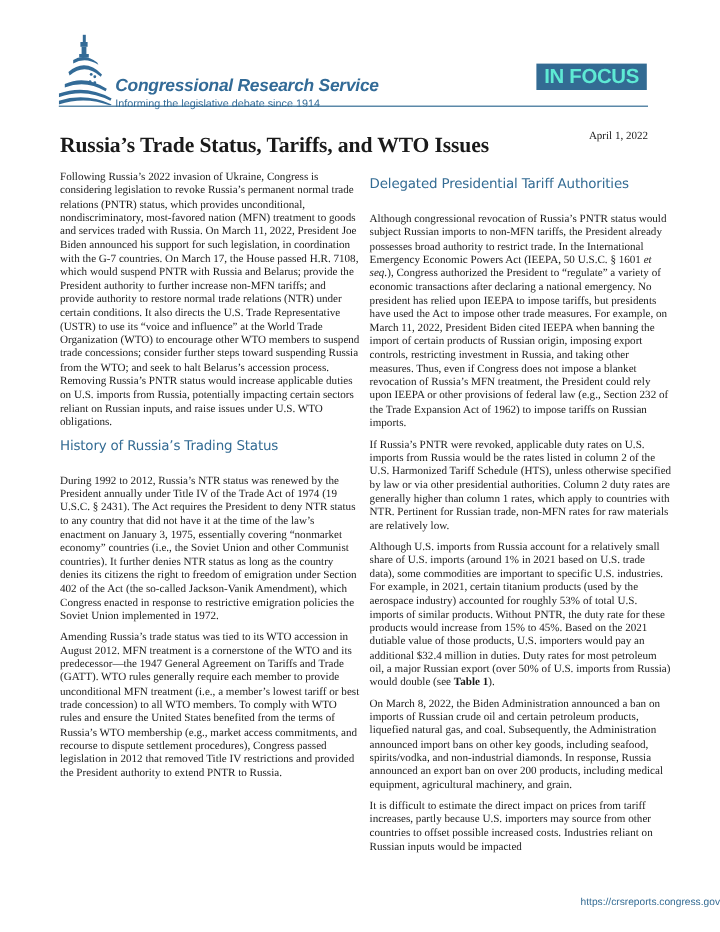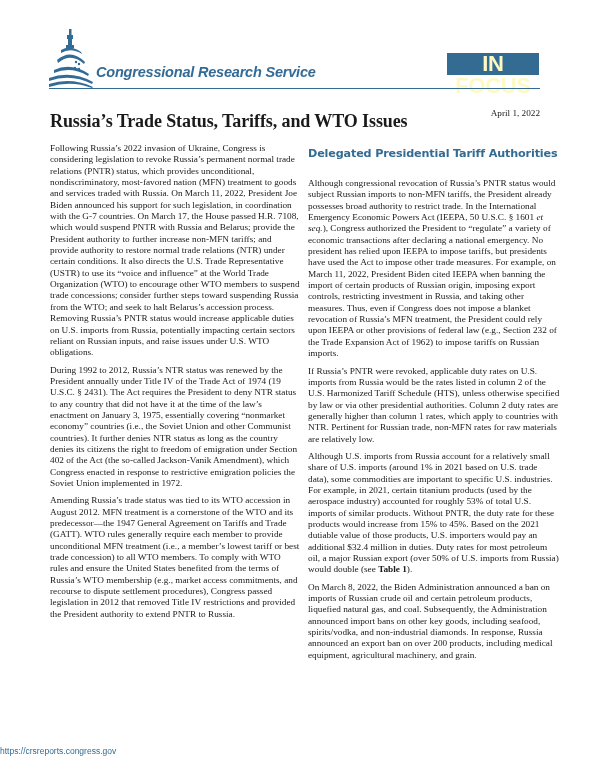--- a/index.html
+++ b/index.html
@@ -2,32 +2,32 @@
 <html><head>
 <meta charset="utf-8">
 <style>
   html, body { margin: 0; padding: 0; background: #ffffff; }
   body { width: 600px; height: 777px; position: relative; overflow: hidden; font-family: "Liberation Serif", serif; color: #1a1a1a; }
   .header { position: absolute; left: 49px; top: 26px; width: 425px; height: 62px; }
   .logo { position: absolute; left: 0; top: 0; width: 46px; height: 62px; }
   .brand { position: absolute; left: 47px; top: 39px; }
   .brand-name { font-family: "Liberation Sans", sans-serif; font-weight: bold; font-style: italic; color: #336b97; font-size: 14.5px; letter-spacing: -0.2px; line-height: 15px; white-space: nowrap; }
   .brand-tag { font-family: "Liberation Sans", sans-serif; color: #336b97; font-size: 9px; line-height: 11px; white-space: nowrap; margin-top: 1px; }
-  .infocus { position: absolute; left: 447px; top: 53px; width: 92px; height: 22px; background: #336b93; color: #fef9c3; font-family: "Liberation Sans", sans-serif; font-weight: bold; font-size: 22px; line-height: 22px; text-align: center; letter-spacing: -0.3px; }
+  .infocus { position: absolute; left: 447px; top: 53px; width: 92px; height: 22px; background: #336b93; color: #5eead4; font-family: "Liberation Sans", sans-serif; font-weight: bold; font-size: 17px; line-height: 22px; text-align: center; letter-spacing: -0.3px; }
   .rule { position: absolute; left: 49px; top: 88px; width: 491px; height: 1px; background: #336b93; }
   .date { position: absolute; right: 60px; top: 108px; font-size: 9.2px; }
   .title { position: absolute; left: 50px; top: 111px; font-size: 18px; font-weight: bold; margin: 0; letter-spacing: -0.1px; white-space: nowrap; }
   .col { position: absolute; top: 143px; width: 250px; font-size: 9.25px; line-height: 11.35px; }
   .col-left { left: 50px; }
   .col-right { left: 308px; top: 147px; width: 252px; }
   .col p { margin: 0 0 6px 0; }
-  .col h2 { font-family: "DejaVu Sans", sans-serif; font-weight: bold; color: #336b93; font-size: 11.2px; line-height: 13px; margin: 6px 0 0 0; letter-spacing: -0.15px; white-space: nowrap; }
+  .col h2 { font-family: "DejaVu Sans", sans-serif; font-weight: normal; color: #336b93; font-size: 11.2px; line-height: 13px; margin: 6px 0 0 0; letter-spacing: -0.15px; white-space: nowrap; }
   .col h2.first { margin-top: 0; }
   .col h2 + p { margin-top: 18px; }
-  .footer-url { position: absolute; left: 0; width: 600px; top: 746px; text-align: left; font-family: "Liberation Sans", sans-serif; font-size: 8.5px; color: #336b93; }
+  .footer-url { position: absolute; left: 0; width: 600px; top: 746px; text-align: right; font-family: "Liberation Sans", sans-serif; font-size: 8.5px; color: #336b93; }
 </style>
 </head>
 <body>
 
 <div class="header">
   <svg class="logo" viewBox="0 0 46 62">
     <g fill="#336b97">
       <rect x="20" y="3" width="2.5" height="6"></rect>
       <rect x="18" y="9" width="6" height="4"></rect>
       <rect x="19" y="13" width="4" height="6"></rect>
@@ -38,36 +38,39 @@
       <path d="M0 52 Q22 44 44 56 L43 58 Q22 47 0 55 Z"></path>
       <path d="M0 58 Q22 51 44 61 L43 62 Q22 54 0 61 Z"></path>
       <circle cx="27" cy="36" r="1.2"></circle>
       <circle cx="30" cy="38" r="1.2"></circle>
       <circle cx="26" cy="42" r="1.2"></circle>
       <circle cx="30" cy="43" r="1.2"></circle>
     </g>
   </svg>
   <div class="brand">
     <div class="brand-name">Congressional Research Service</div>
+    <div class="brand-tag">Informing the legislative debate since 1914</div>
   </div>
 </div>
 
 <div class="infocus">IN FOCUS</div>
 <div class="rule"></div>
 
 <div class="date">April 1, 2022</div>
 <h1 class="title">Russia’s Trade Status, Tariffs, and WTO Issues</h1>
 
 <div class="col col-left">
   <p>Following Russia’s 2022 invasion of Ukraine, Congress is considering legislation to revoke Russia’s permanent normal trade relations (PNTR) status, which provides unconditional, nondiscriminatory, most-favored nation (MFN) treatment to goods and services traded with Russia. On March 11, 2022, President Joe Biden announced his support for such legislation, in coordination with the G-7 countries. On March 17, the House passed H.R. 7108, which would suspend PNTR with Russia and Belarus; provide the President authority to further increase non-MFN tariffs; and provide authority to restore normal trade relations (NTR) under certain conditions. It also directs the U.S. Trade Representative (USTR) to use its “voice and influence” at the World Trade Organization (WTO) to encourage other WTO members to suspend trade concessions; consider further steps toward suspending Russia from the WTO; and seek to halt Belarus’s accession process. Removing Russia’s PNTR status would increase applicable duties on U.S. imports from Russia, potentially impacting certain sectors reliant on Russian inputs, and raise issues under U.S. WTO obligations.</p>
+  <h2>History of Russia’s Trading Status</h2>
   <p>During 1992 to 2012, Russia’s NTR status was renewed by the President annually under Title IV of the Trade Act of 1974 (19 U.S.C. § 2431). The Act requires the President to deny NTR status to any country that did not have it at the time of the law’s enactment on January 3, 1975, essentially covering “nonmarket economy” countries (i.e., the Soviet Union and other Communist countries). It further denies NTR status as long as the country denies its citizens the right to freedom of emigration under Section 402 of the Act (the so-called Jackson-Vanik Amendment), which Congress enacted in response to restrictive emigration policies the Soviet Union implemented in 1972.</p>
   <p>Amending Russia’s trade status was tied to its WTO accession in August 2012. MFN treatment is a cornerstone of the WTO and its predecessor—the 1947 General Agreement on Tariffs and Trade (GATT). WTO rules generally require each member to provide unconditional MFN treatment (i.e., a member’s lowest tariff or best trade concession) to all WTO members. To comply with WTO rules and ensure the United States benefited from the terms of Russia’s WTO membership (e.g., market access commitments, and recourse to dispute settlement procedures), Congress passed legislation in 2012 that removed Title IV restrictions and provided the President authority to extend PNTR to Russia.</p>
 </div>
 
 <div class="col col-right">
   <h2 class="first">Delegated Presidential Tariff Authorities</h2>
   <p><span>Although congressional revocation of Russia’s PNTR status would subject Russian imports to non-MFN tariffs, the President already possesses broad authority to restrict trade. In the International Emergency Economic Powers Act (IEEPA, 50 U.S.C. § 1601 </span><em>et seq.</em><span>), Congress authorized the President to “regulate” a variety of economic transactions after declaring a national emergency. No president has relied upon IEEPA to impose tariffs, but presidents have used the Act to impose other trade measures. For example, on March 11, 2022, President Biden cited IEEPA when banning the import of certain products of Russian origin, imposing export controls, restricting investment in Russia, and taking other measures. Thus, even if Congress does not impose a blanket revocation of Russia’s MFN treatment, the President could rely upon IEEPA or other provisions of federal law (e.g., Section 232 of the Trade Expansion Act of 1962) to impose tariffs on Russian imports.</span></p>
   <p>If Russia’s PNTR were revoked, applicable duty rates on U.S. imports from Russia would be the rates listed in column 2 of the U.S. Harmonized Tariff Schedule (HTS), unless otherwise specified by law or via other presidential authorities. Column 2 duty rates are generally higher than column 1 rates, which apply to countries with NTR. Pertinent for Russian trade, non-MFN rates for raw materials are relatively low.</p>
   <p><span>Although U.S. imports from Russia account for a relatively small share of U.S. imports (around 1% in 2021 based on U.S. trade data), some commodities are important to specific U.S. industries. For example, in 2021, certain titanium products (used by the aerospace industry) accounted for roughly 53% of total U.S. imports of similar products. Without PNTR, the duty rate for these products would increase from 15% to 45%. Based on the 2021 dutiable value of those products, U.S. importers would pay an additional $32.4 million in duties. Duty rates for most petroleum oil, a major Russian export (over 50% of U.S. imports from Russia) would double (see </span><b>Table 1</b><span>).</span></p>
   <p>On March 8, 2022, the Biden Administration announced a ban on imports of Russian crude oil and certain petroleum products, liquefied natural gas, and coal. Subsequently, the Administration announced import bans on other key goods, including seafood, spirits/vodka, and non-industrial diamonds. In response, Russia announced an export ban on over 200 products, including medical equipment, agricultural machinery, and grain.</p>
+  <p>It is difficult to estimate the direct impact on prices from tariff increases, partly because U.S. importers may source from other countries to offset possible increased costs. Industries reliant on Russian inputs would be impacted</p>
 </div>
 
 <div class="footer-url">https://crsreports.congress.gov</div>
 
 </body></html>

